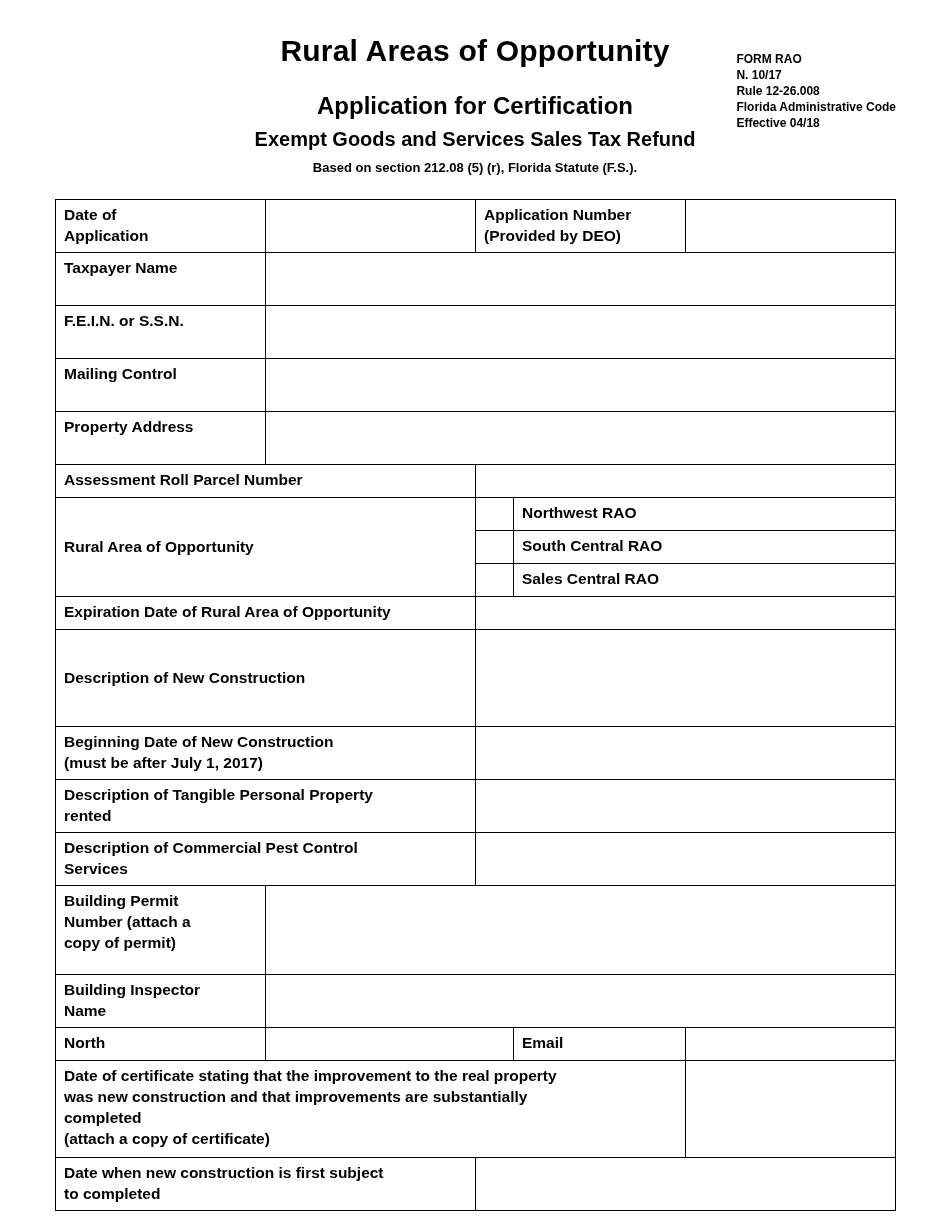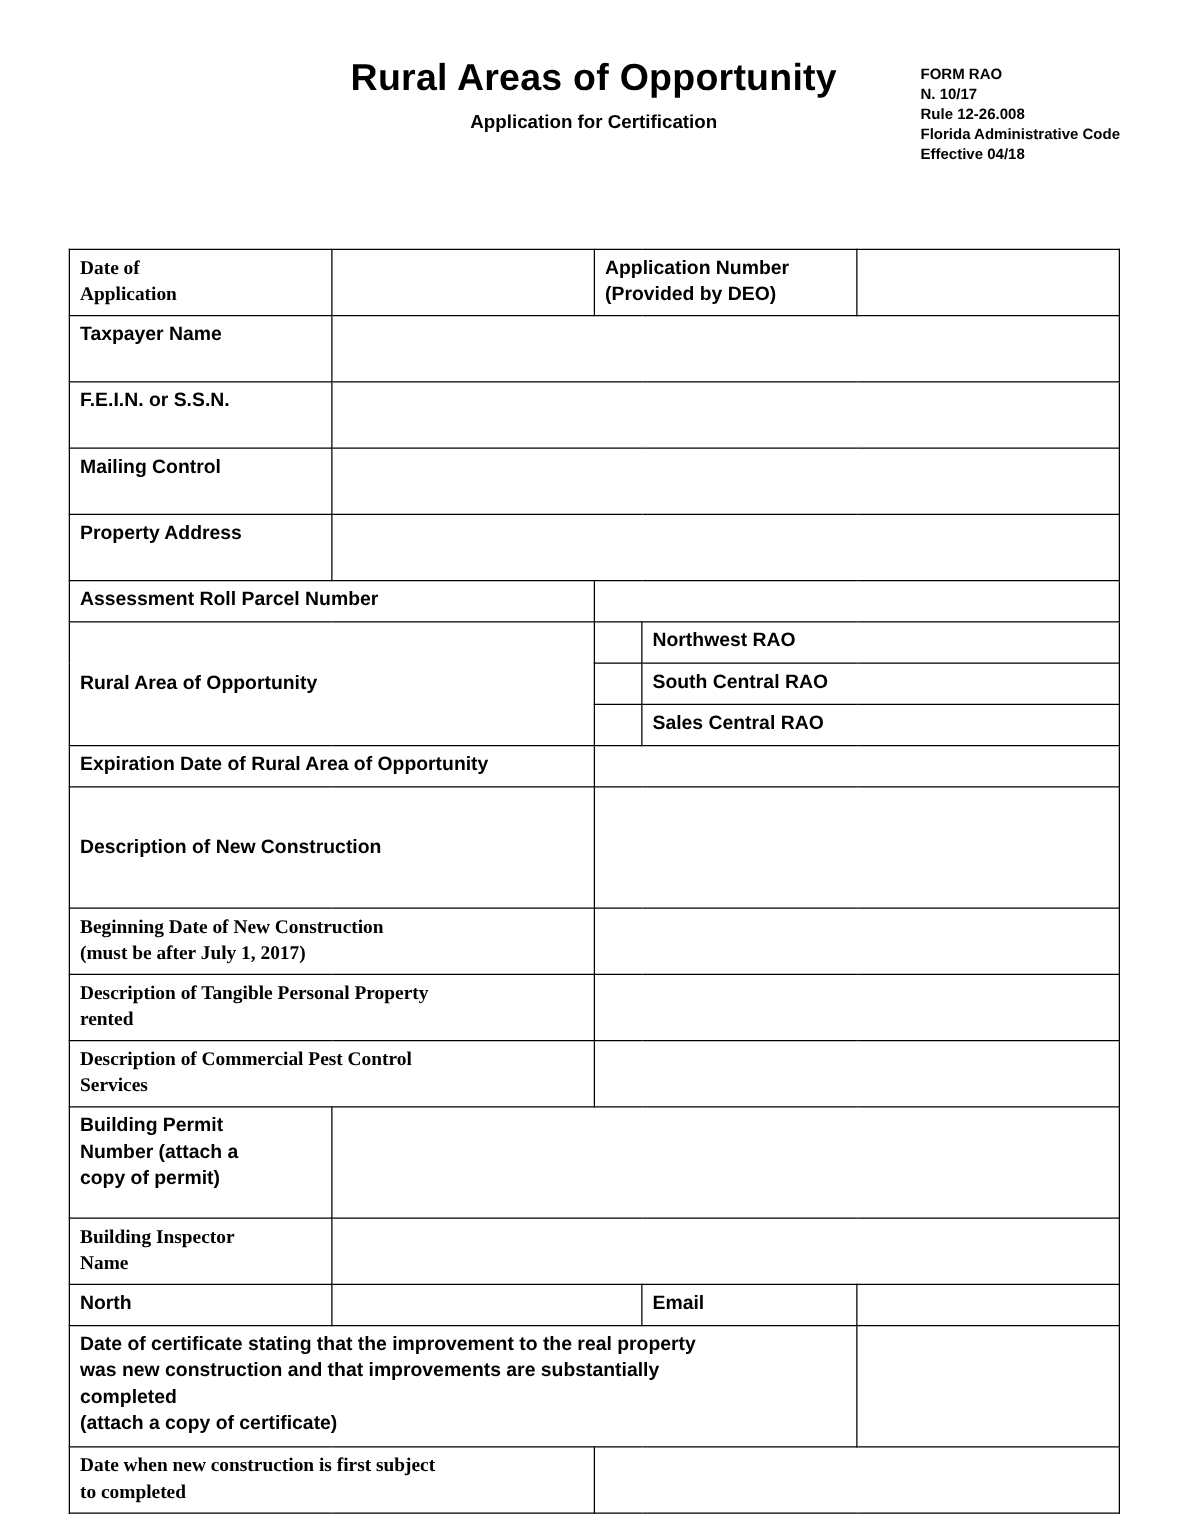--- a/index.html
+++ b/index.html
@@ -18,35 +18,35 @@
     width: 950px;
     height: 1230px;
     position: relative;
     box-sizing: border-box;
     padding: 0;
   }
 
   
   .header {
     position: relative;
-    padding-top: 46px;
+    padding-top: 34px;
   }
   .title-block {
     text-align: center;
   }
   .title-main {
     font-size: 30px;
     font-weight: bold;
     letter-spacing: 0.2px;
     line-height: 1.15;
   }
   .title-sub1 {
-    font-size: 15px;
-    font-weight: bold;
-    margin-top: 8px;
+    font-size: 24px;
+    font-weight: bold;
+    margin-top: 23px;
   }
   .title-sub2 {
     font-size: 20px;
     font-weight: bold;
     margin-top: 8px;
   }
   .title-sub3 {
     font-size: 13px;
     font-weight: bold;
     margin-top: 9px;
@@ -77,39 +77,41 @@
     vertical-align: top;
     font-size: 15.5px;
     font-weight: bold;
     line-height: 1.35;
   }
   td.blank {
     font-weight: normal;
   }
   .h-row td { height: 22px; }
 
-  .lbl-2line { height: 42px; font-family: Liberation Serif, serif; }
+  .lbl-2line { height: 42px; }
   .lbl-1line { height: 42px; margin-top: 20px; }
   .cell-tall  { height: 78px; }
   .cell-xtall { height: 86px; }
 
   
   .chk-col { width: 38px; }
 
   .nowrap { white-space: nowrap; }
 </style>
 </head>
 <body>
 
 <div class="page">
 
   <div class="header">
     <div class="title-block">
       <div class="title-main">Rural Areas of Opportunity</div>
       <div class="title-sub1">Application for Certification</div>
+      <div class="title-sub2">Exempt Goods and Services Sales Tax Refund</div>
+      <div class="title-sub3">Based on section 212.08 (5) (r), Florida Statute (F.S.).</div>
     </div>
 
     <div class="form-meta">
       <div>FORM RAO</div>
       <div>N. 10/17</div>
       <div>Rule 12-26.008</div>
       <div>Florida Administrative Code</div>
       <div>Effective 04/18</div>
     </div>
   </div>

